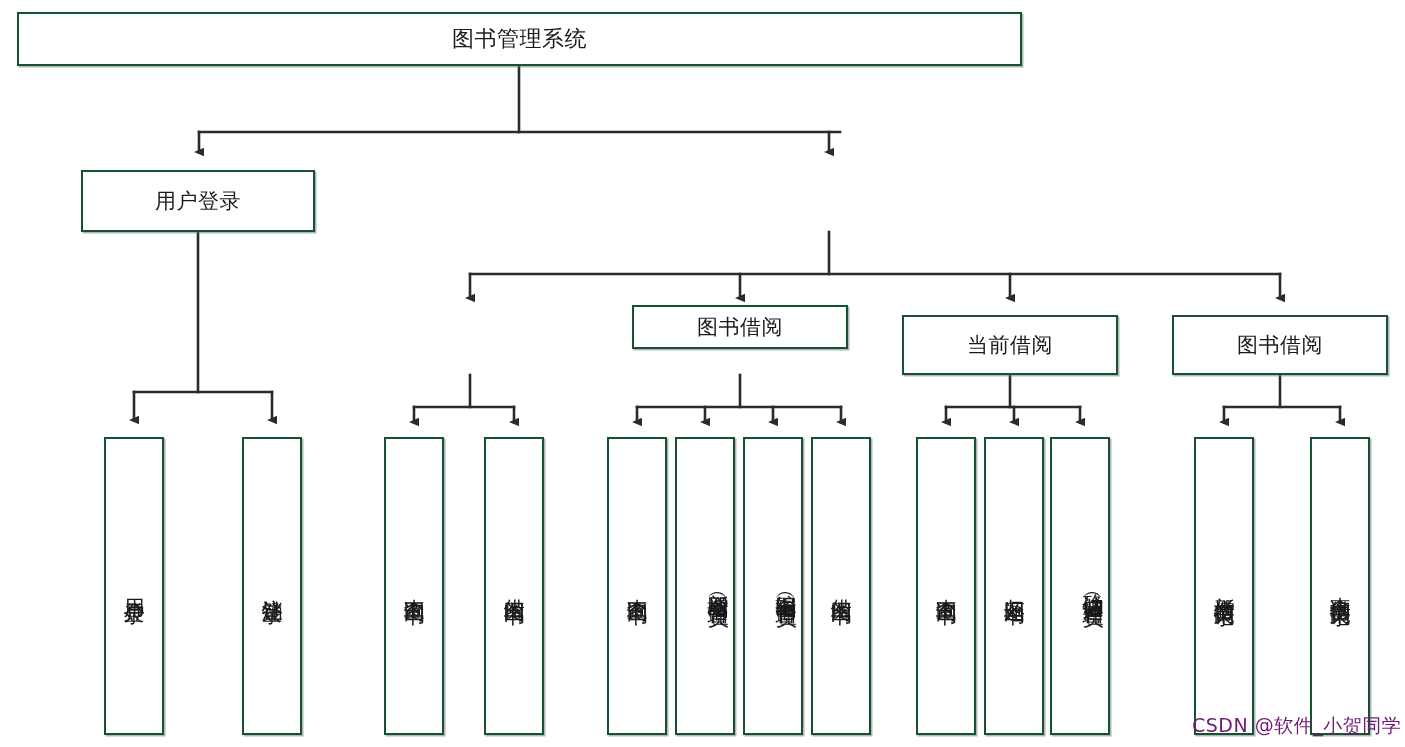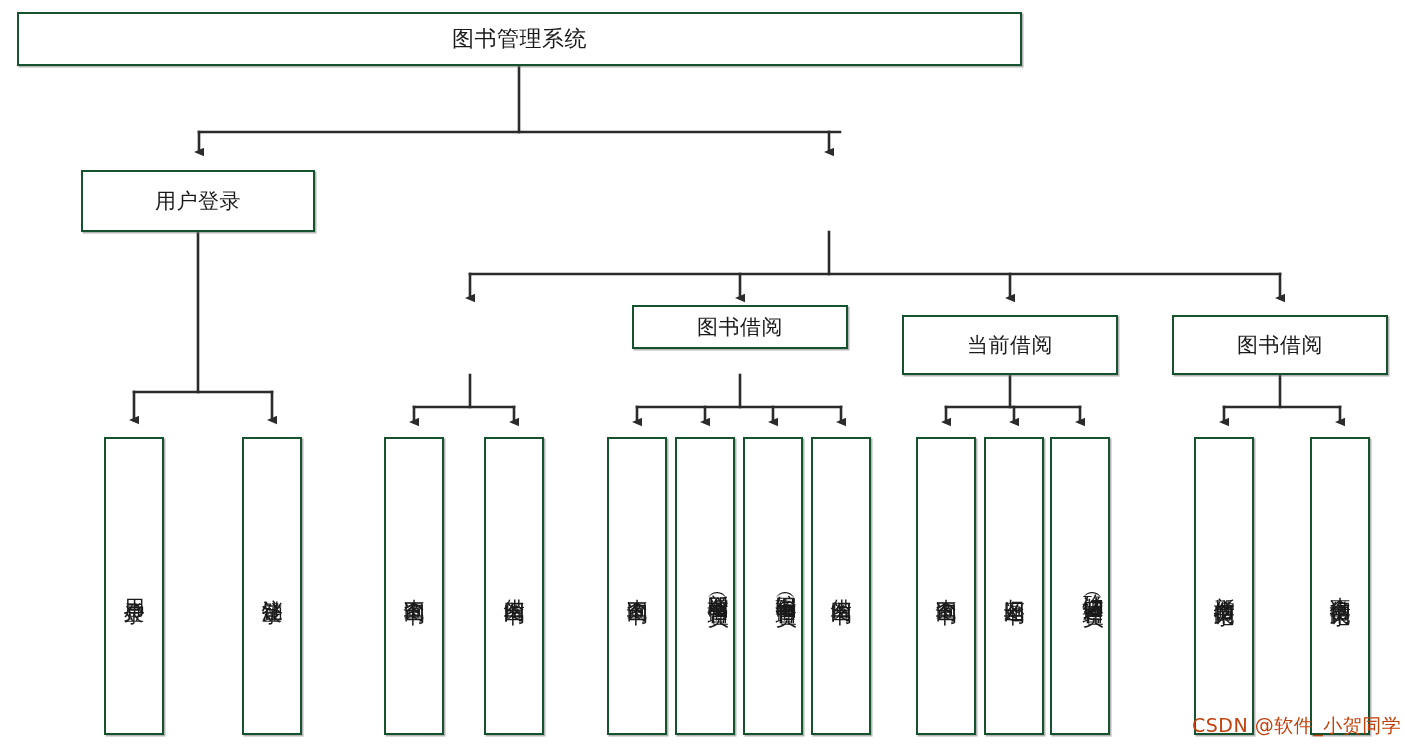--- a/index.html
+++ b/index.html
@@ -62,21 +62,21 @@
   }
   .label-v {
     writing-mode: vertical-rl;
     text-orientation: upright;
     white-space: nowrap;
     letter-spacing: 2px;
   }
   .watermark {
     position: absolute;
     font-size: 19px;
-    color: #c2410c;
+    color: #701a75;
     white-space: nowrap;
     letter-spacing: 0.5px;
   }
 </style>
 </head>
 <body>
 
 <div id="canvas">
 
   <svg id="edges" viewBox="0 0 1405 747" xmlns="http://www.w3.org/2000/svg">

